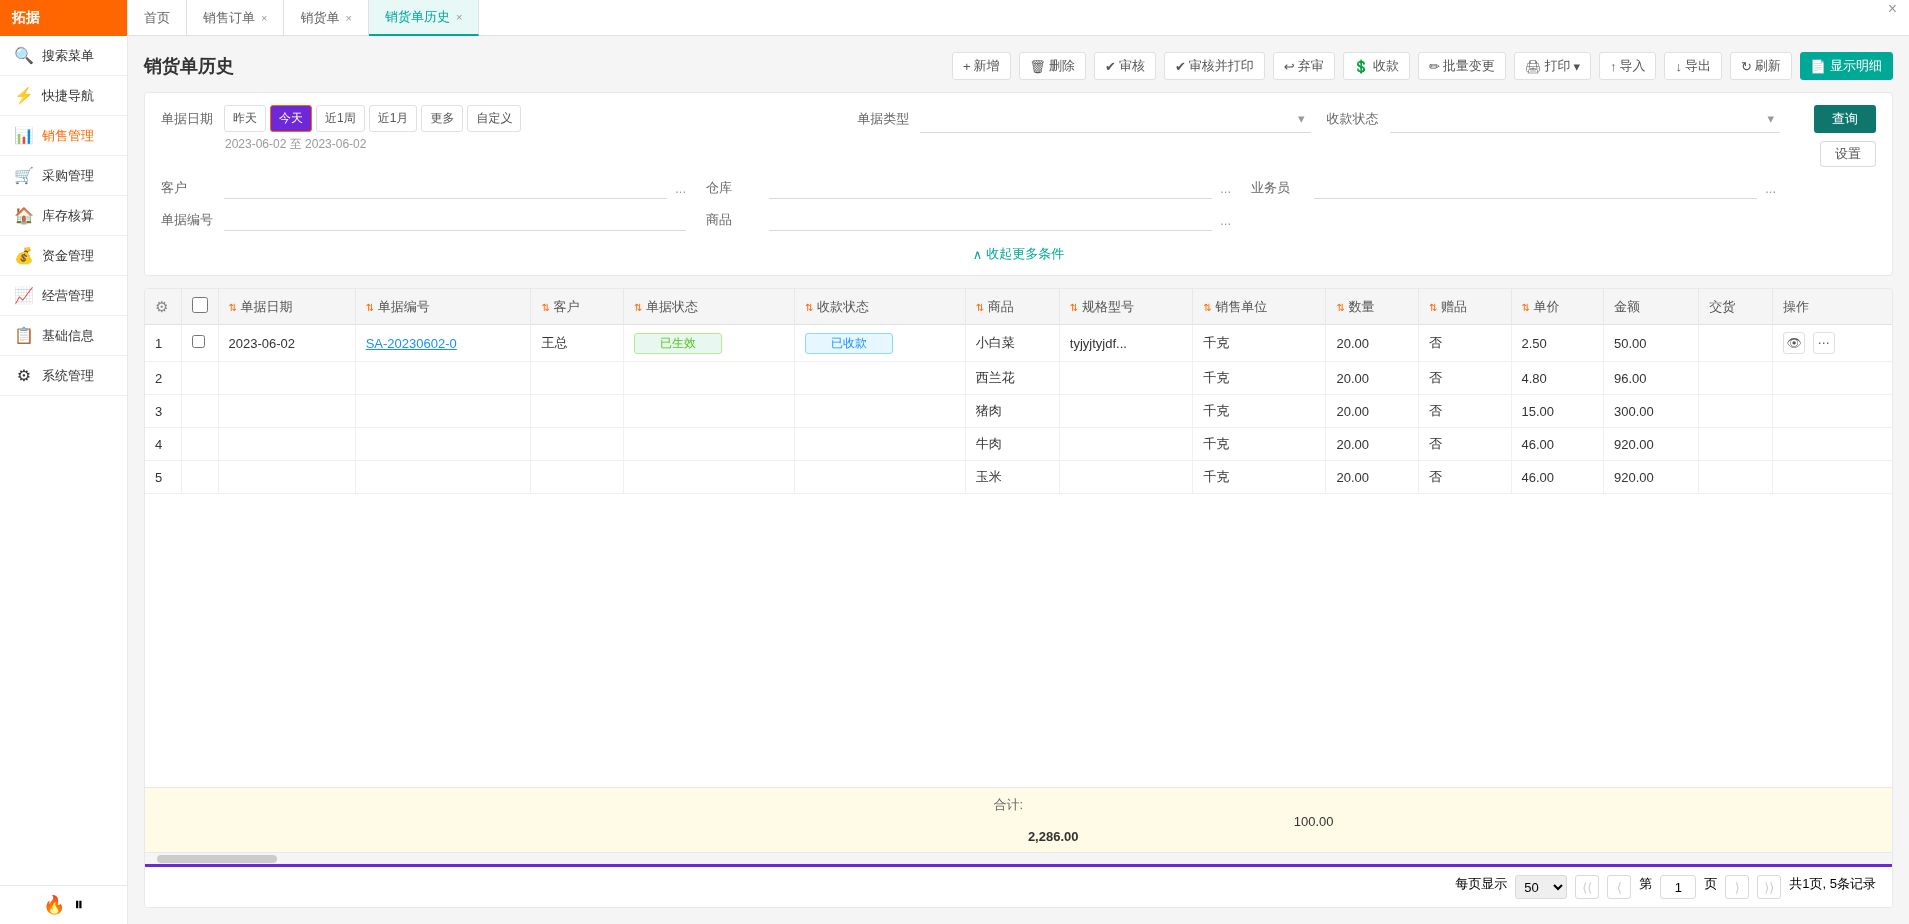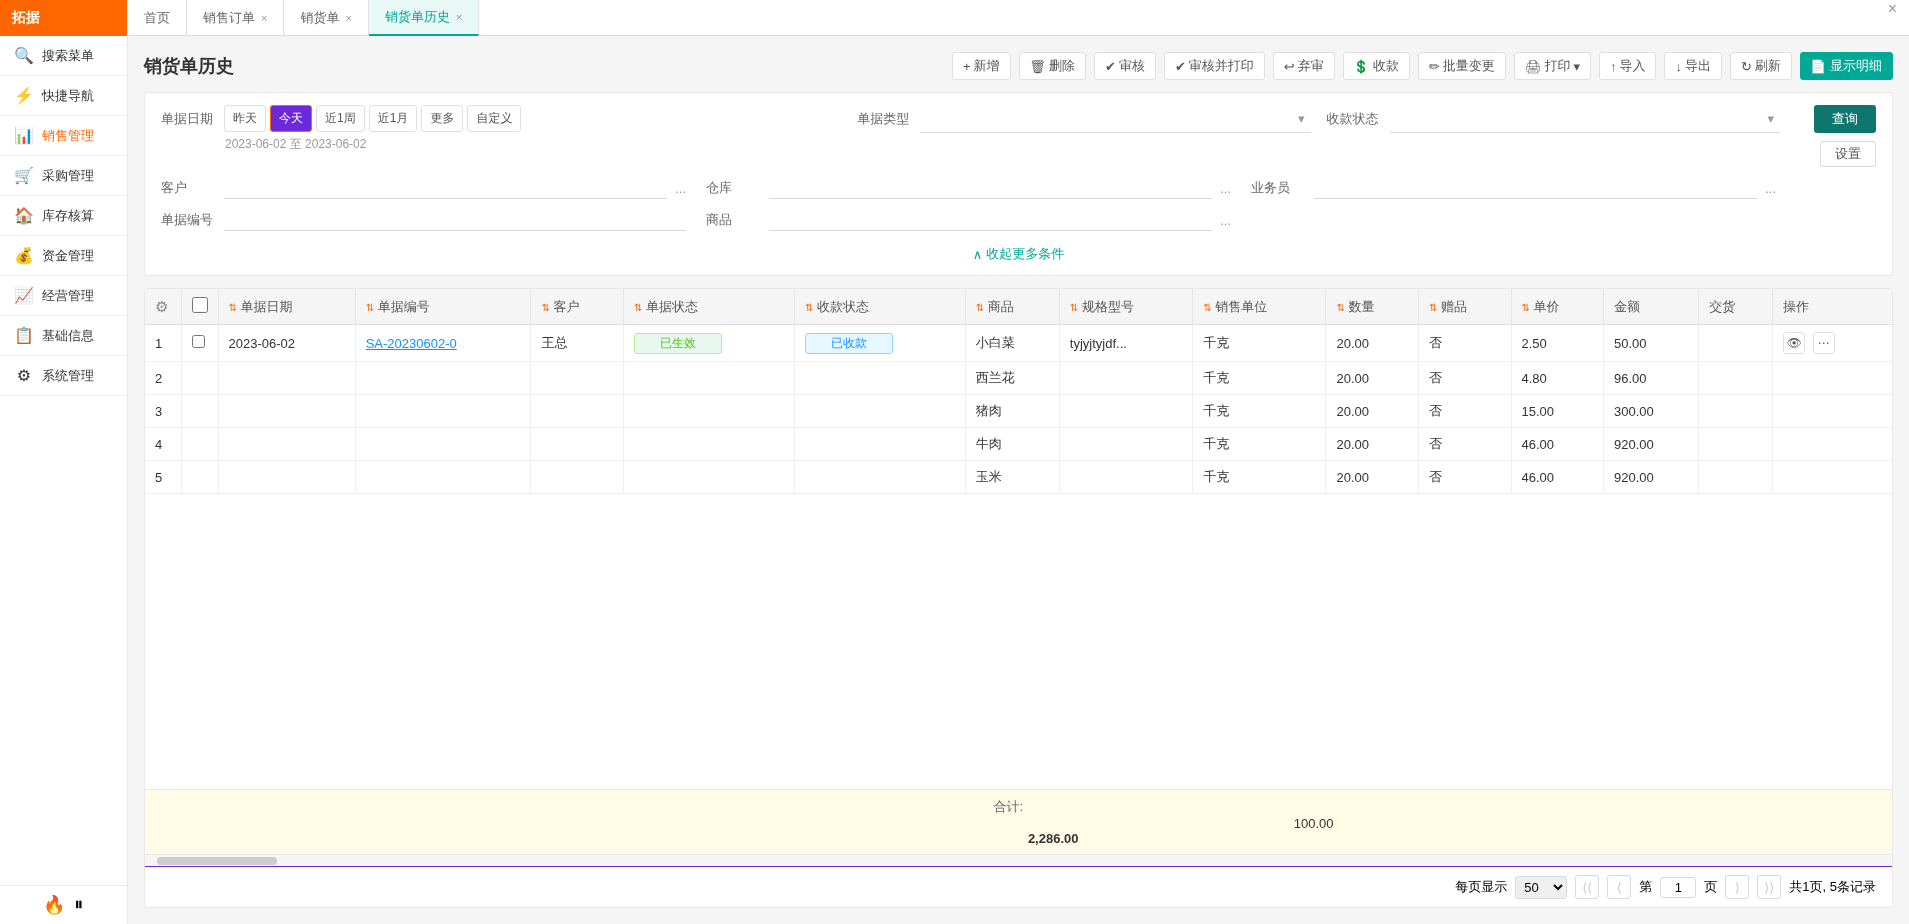--- a/index.html
+++ b/index.html
@@ -251,25 +251,24 @@
       font-size: 13px;
       color: #333;
       flex-shrink: 0;
       flex-direction: column;
     }
     .footer-label { min-width: 50px; color: #666; }
 
     
     .pagination-bar {
       display: flex;
-      align-items: center;
       justify-content: flex-end;
       padding: 8px 16px;
       background: #fff;
-      border-top: 1px solid #6d28d9;
+      border-top: 3px solid #6d28d9;
       gap: 8px;
       font-size: 13px;
       flex-shrink: 0;
     }
     .pagination-select {
       border: 1px solid #d9d9d9;
       border-radius: 3px;
       padding: 2px 4px;
       font-size: 13px;
     }

